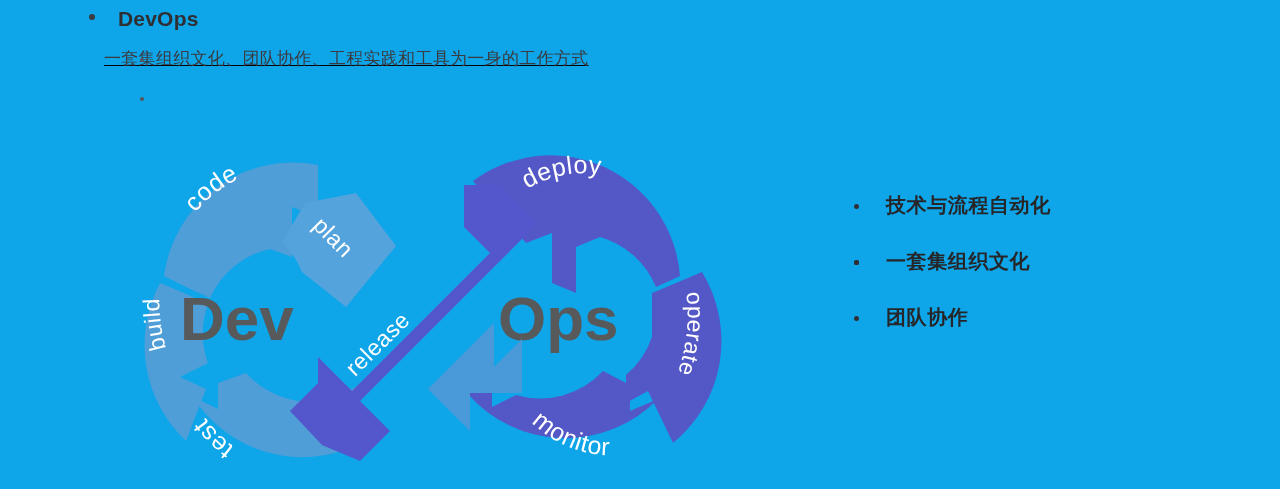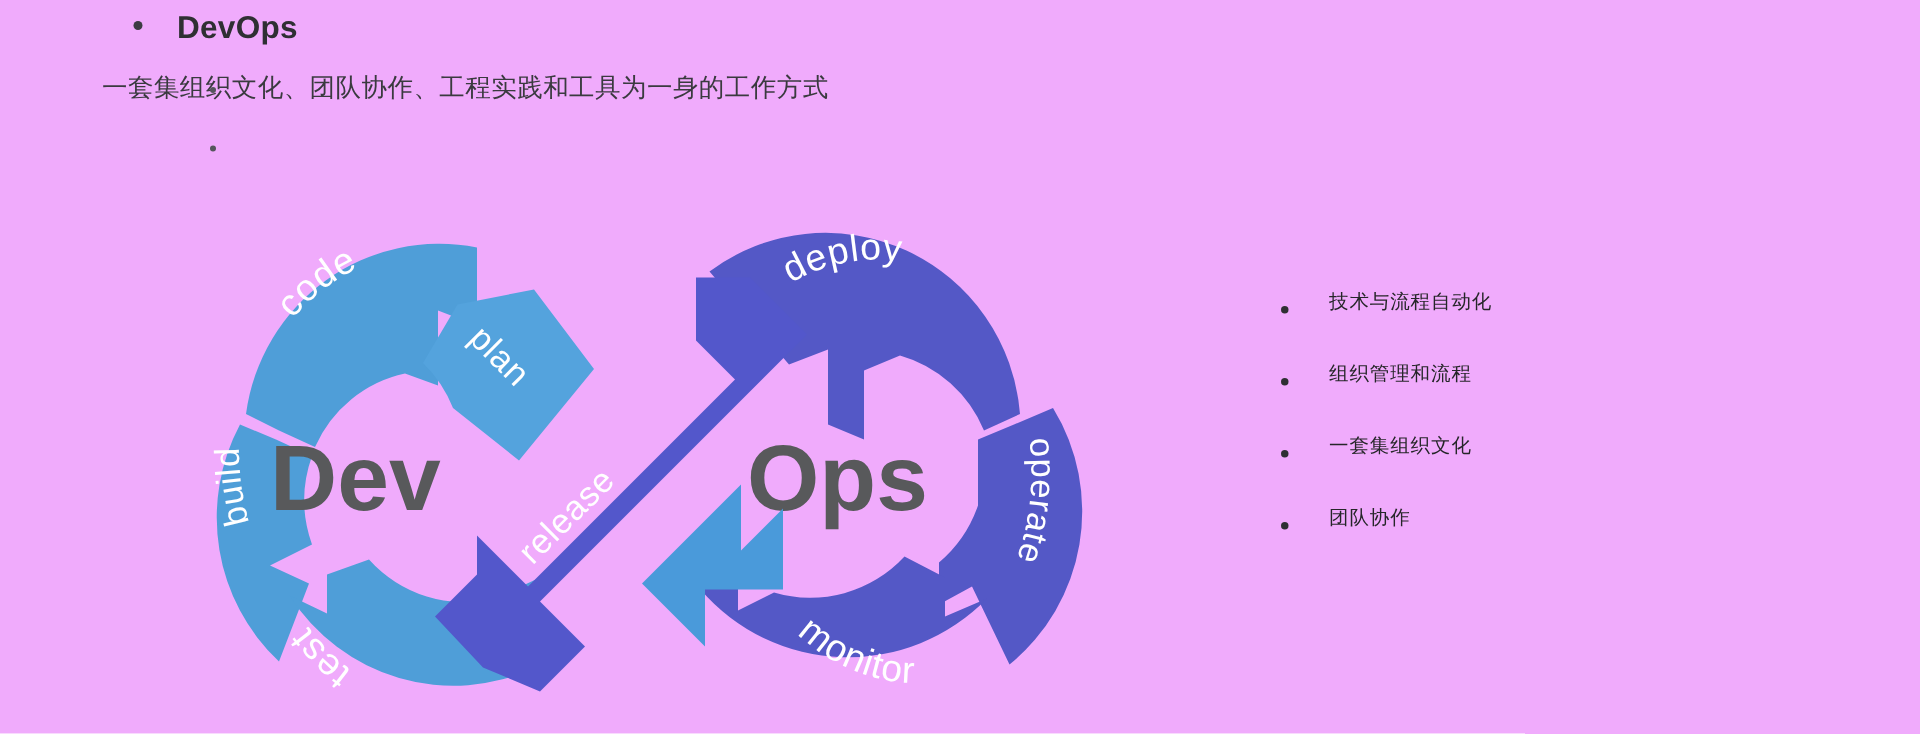--- a/index.html
+++ b/index.html
@@ -3,48 +3,48 @@
 <meta charset="utf-8">
 <title>DevOps Slide</title>
 <style>
   * { margin:0; padding:0; box-sizing:border-box; }
   html, body {
     width:1280px; height:489px;
     background:#ffffff;
     font-family:"Liberation Sans", sans-serif;
     overflow:hidden;
   }
-  .slide { position:relative; width:1280px; height:489px; background:#f0abfc; }
+  .slide { position:relative; width:1280px; height:489px; background:#0ea5e9; }
 
   
   .text-block { position:absolute; left:0; top:0; width:820px; }
 
   .lvl1 { position:relative; display:flex; align-items:flex-start;
           padding-left:93px; margin-top:5px; }
   .lvl1 .bullet { position:absolute; left:89px; top:9px;
                   width:6px; height:6px; border-radius:50%;
                   background:#3b3b42; }
   .lvl1 .txt { font-size:21px; font-weight:bold; color:#2f2f33;
                letter-spacing:.2px; line-height:1.35; margin-left:25px; }
 
-  .lvl2 { position:relative; padding-left:68px; margin-top:14px; }
+  .lvl2 { position:relative; padding-left:104px; margin-top:14px;text-decoration:underline; }
   .lvl2 .bullet { position:absolute; left:140px; top:11px;
                   width:4px; height:4px; border-radius:50%;
                   background:#55555c; }
   .lvl2 .txt { font-size:17px; color:#3a3a3f; line-height:1.45;
                letter-spacing:.3px; }
 
   
   .points { position:absolute; left:848px; top:192px; width:400px; }
   .point { position:relative; padding-left:38px; margin-bottom:30px; }
   .point:last-child { margin-bottom:0; }
   .point .bullet { position:absolute; left:6px; top:12px;
                    width:5px; height:5px; border-radius:50%;
                    background:#2f2f33; }
-  .point .txt { font-size:13px; font-weight:normal; color:#262629;
+  .point .txt { font-size:20px; font-weight:bold; color:#262629;
                 letter-spacing:.6px; line-height:1.3; }
 
   
   .diagram { position:absolute; left:60px; top:145px;
              width:720px; height:340px; }
   .diagram svg { display:block; width:720px; height:340px; }
 
   .loop-label { font-family:"Liberation Sans", sans-serif;
                 font-weight:bold; font-size:62px; fill:#58595b; }
   .seg-label { font-family:"Liberation Sans", sans-serif;
@@ -74,21 +74,20 @@
 
   </div>
 
   <div class="points">
     <div class="point">
       <span class="bullet"></span>
       <span class="txt">技术与流程自动化</span>
     </div>
     <div class="point">
       <span class="bullet"></span>
-      <span class="txt">组织管理和流程</span>
     </div>
     <div class="point">
       <span class="bullet"></span>
       <span class="txt">一套集组织文化</span>
     </div>
     <div class="point">
       <span class="bullet"></span>
       <span class="txt">团队协作</span>
     </div>
   </div>

